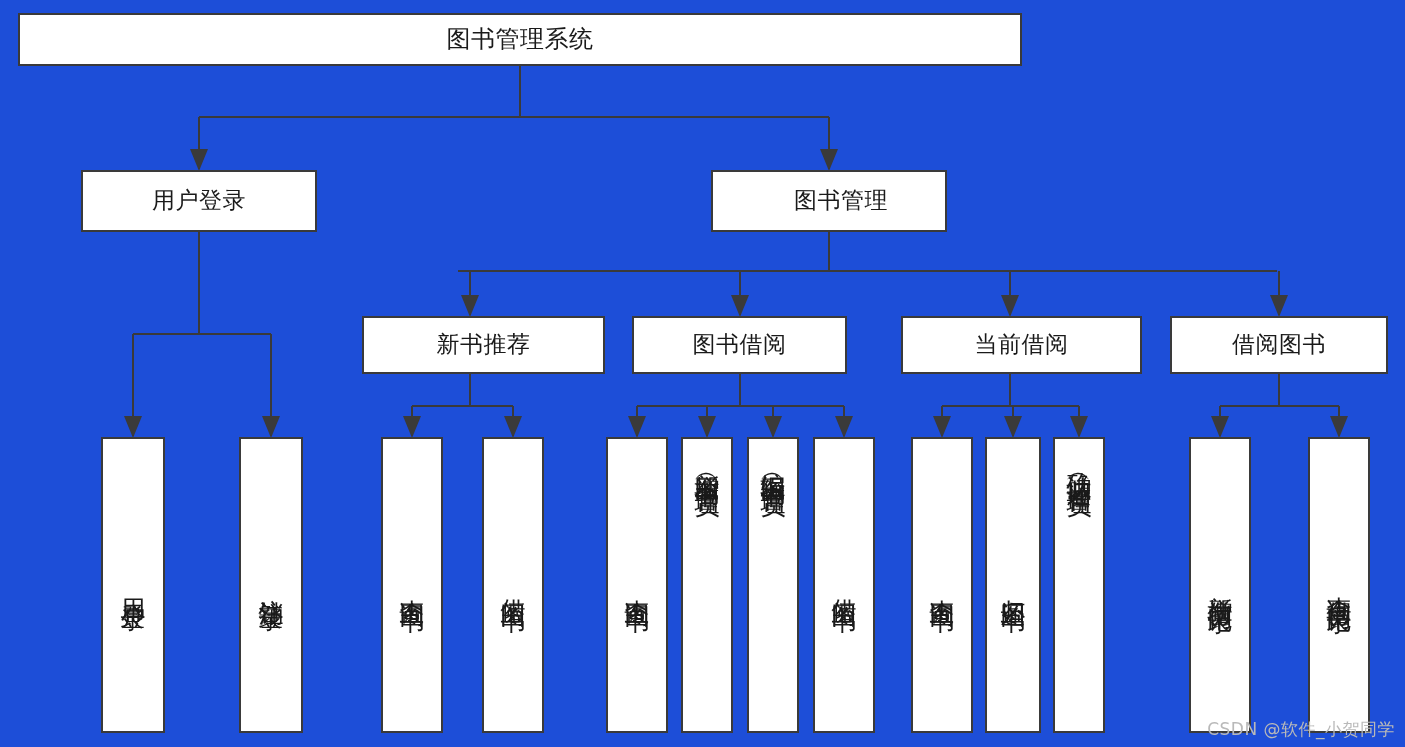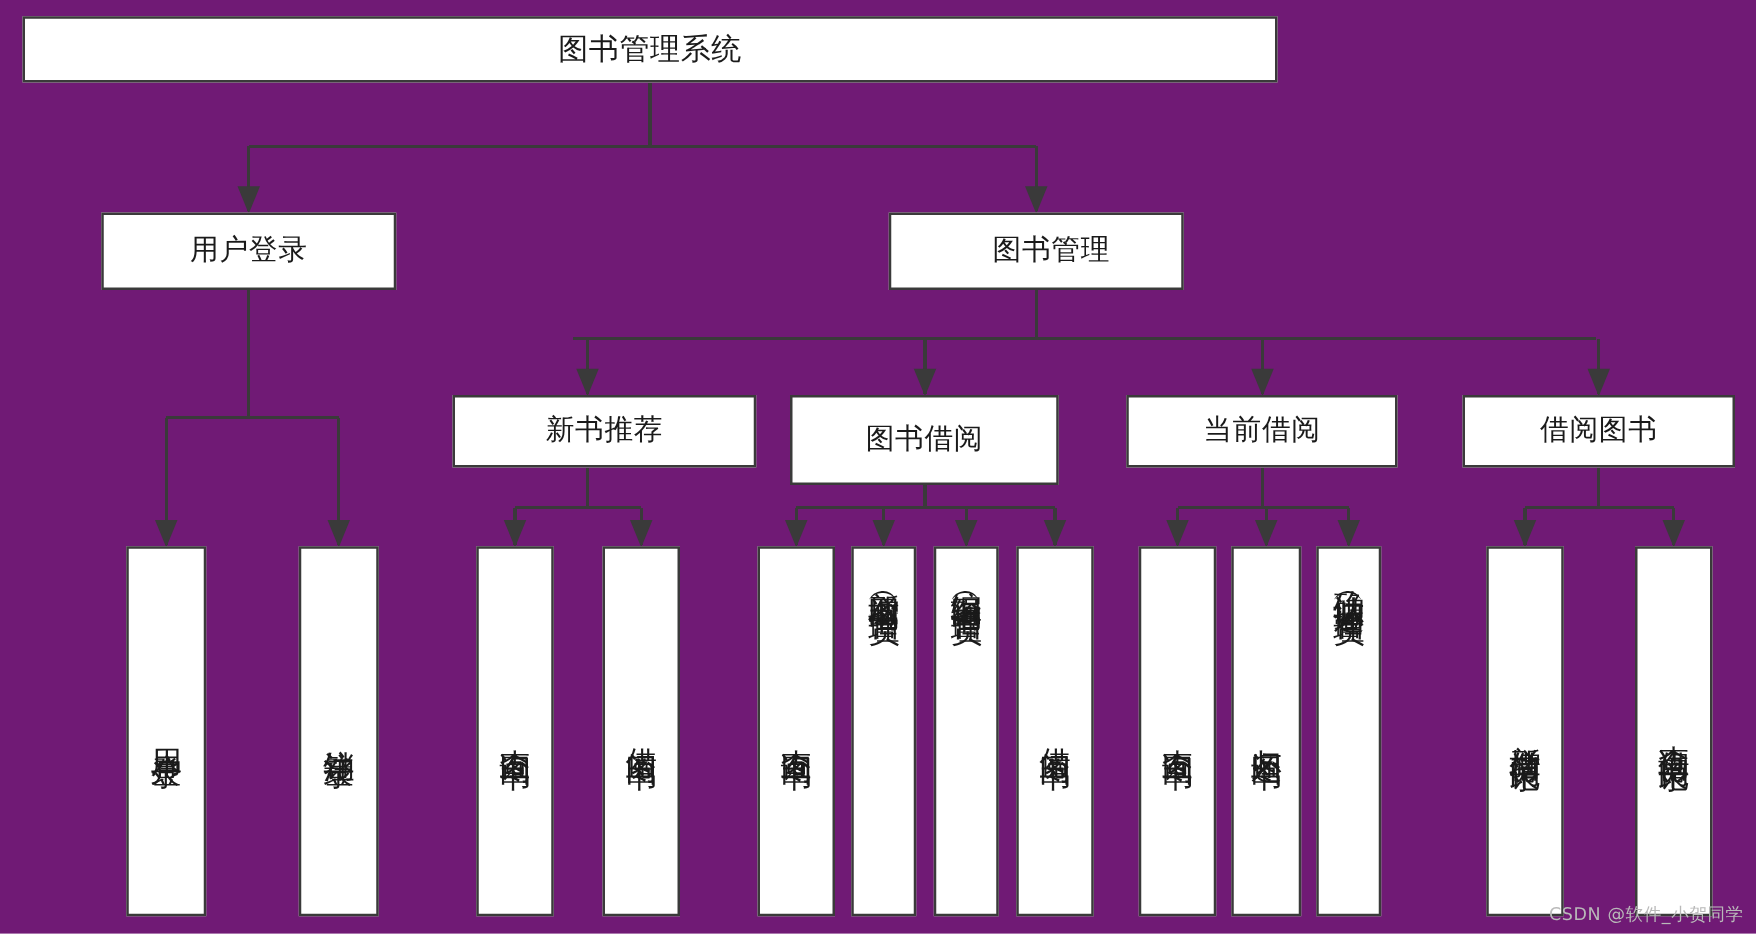--- a/index.html
+++ b/index.html
@@ -8,21 +8,21 @@
     padding: 0;
     background: #ffffff;
   }
   body {
     font-family: "DejaVu Sans", "Liberation Sans", sans-serif;
   }
   #diagram-root {
     position: relative;
     width: 1405px;
     height: 747px;
-    background: #701a75;
+    background: #1d4ed8;
     overflow: hidden;
   }
   #edge-layer {
     position: absolute;
     left: 0;
     top: 0;
     width: 1405px;
     height: 747px;
     pointer-events: none;
   }
@@ -61,21 +61,21 @@
     white-space: nowrap;
   }
   .node-v.centered {
     align-items: center;
     padding-top: 0;
   }
   .watermark {
     position: absolute;
     right: 10px;
     bottom: 6px;
-    font-size: 14px;
+    font-size: 17px;
     color: #b9b9b9;
     letter-spacing: 0.5px;
     white-space: nowrap;
   }
 </style>
 </head>
 <body>
 
 <div id="diagram-root">
 
@@ -141,24 +141,24 @@
   <div class="node node-h" id="n-l2-1" style="left: 81px; top: 170px; width: 236px; height: 62px;">
     <span>用户登录</span>
   </div>
   <div class="node node-h" id="n-l2-2" style="left: 711px; top: 170px; width: 236px; height: 62px; padding-left: 24px;">
     <span>图书管理</span>
   </div>
 
   <div class="node node-h" id="n-l3-1" style="left: 362px; top: 316px; width: 243px; height: 58px;">
     <span>新书推荐</span>
   </div>
-  <div class="node node-h" id="n-l3-2" style="left: 632px; top: 316px; width: 215px; height: 72px; justify-content: center;">
+  <div class="node node-h" id="n-l3-2" style="left: 632px; top: 316px; width: 215px; height: 58px; justify-content: center;">
     <span>图书借阅</span>
   </div>
-  <div class="node node-h" id="n-l3-3" style="left: 901px; top: 316px; width: 217px; height: 58px;">
+  <div class="node node-h" id="n-l3-3" style="left: 901px; top: 316px; width: 241px; height: 58px;">
     <span>当前借阅</span>
   </div>
   <div class="node node-h" id="n-l3-4" style="left: 1170px; top: 316px; width: 218px; height: 58px;">
     <span>借阅图书</span>
   </div>
 
   <div class="node node-v centered" id="n-l4-1" style="left: 101px; top: 437px; width: 64px; height: 296px;">
     <span class="vtext">用户登录</span>
   </div>
   <div class="node node-v centered" id="n-l4-2" style="left: 239px; top: 437px; width: 64px; height: 296px;">

